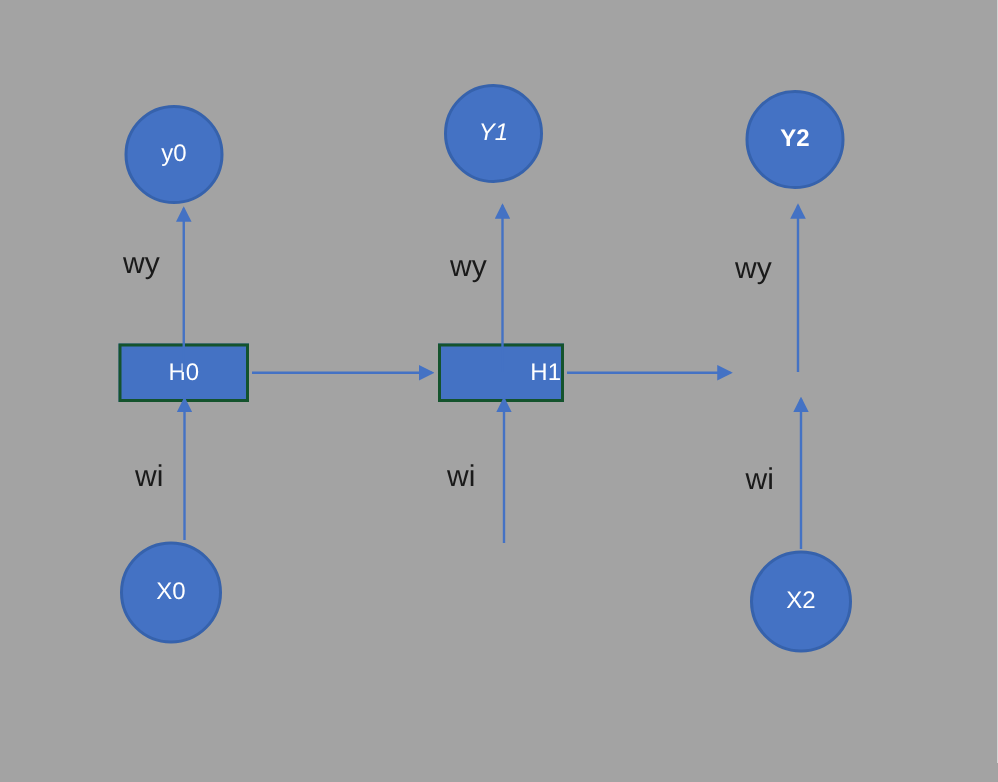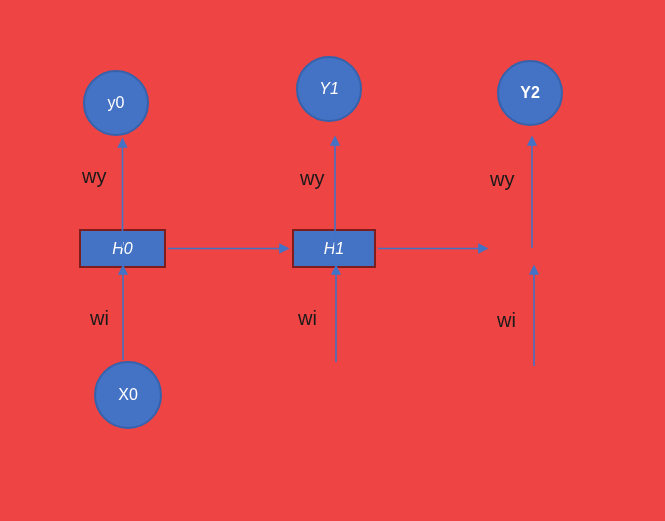--- a/index.html
+++ b/index.html
@@ -5,43 +5,42 @@
   html, body {
     margin: 0;
     padding: 0;
     background: #ffffff;
     font-family: "Liberation Sans", sans-serif;
   }
   .canvas {
     position: relative;
     width: 665px;
     height: 521px;
-    background: #ef4444;
+    background: #a3a3a3;
     overflow: hidden;
   }
   .arrows {
     position: absolute;
     left: 0;
     top: 0;
     z-index: 2;
   }
   .node {
     position: absolute;
     box-sizing: border-box;
     background: #4472C4;
     display: flex;
     align-items: center;
     justify-content: center;
     color: #ffffff;
     font-size: 16px;
   }
   .box {
-    border: 2px solid #7f1d1d;
+    border: 2px solid #14532d;
     z-index: 1;
-    font-style: italic;
   }
   .circle {
     border: 2px solid #3662AC;
     border-radius: 50%;
     z-index: 3;
   }
   .edge-label {
     position: absolute;
     z-index: 4;
     color: #1A1A1A;
@@ -79,26 +78,29 @@
   <div class="node circle" style="left:296px; top:56px; width:66px; height:66px;font-style:italic;">
     <span>Y1</span>
   </div>
   <div class="node circle" style="left:497px; top:60px; width:66px; height:66px;font-weight:bold;">
     <span>Y2</span>
   </div>
 
   <div class="node box" style="left:79px; top:229px; width:87px; height:39px;">
     <span>H0</span>
   </div>
-  <div class="node box" style="left:292px; top:229px; width:84px; height:39px;">
+  <div class="node box" style="left:292px; top:229px; width:84px; height:39px;justify-content:flex-end;">
     <span>H1</span>
   </div>
 
-  <div class="node circle" style="left:94px; top:361px; width:68px; height:68px;text-align:right;">
+  <div class="node circle" style="left:80px; top:361px; width:68px; height:68px;text-align:right;">
     <span>X0</span>
+  </div>
+  <div class="node circle" style="left:500px; top:367px; width:68px; height:68px;">
+    <span>X2</span>
   </div>
 
   <div class="edge-label" style="left:82px; top:165px;">wy</div>
   <div class="edge-label" style="left:300px; top:167px;">wy</div>
   <div class="edge-label" style="left:490px; top:168px;">wy</div>
 
   <div class="edge-label" style="left:90px; top:307px;">wi</div>
   <div class="edge-label" style="left:298px; top:307px;">wi</div>
   <div class="edge-label" style="left:497px; top:309px;">wi</div>
 

